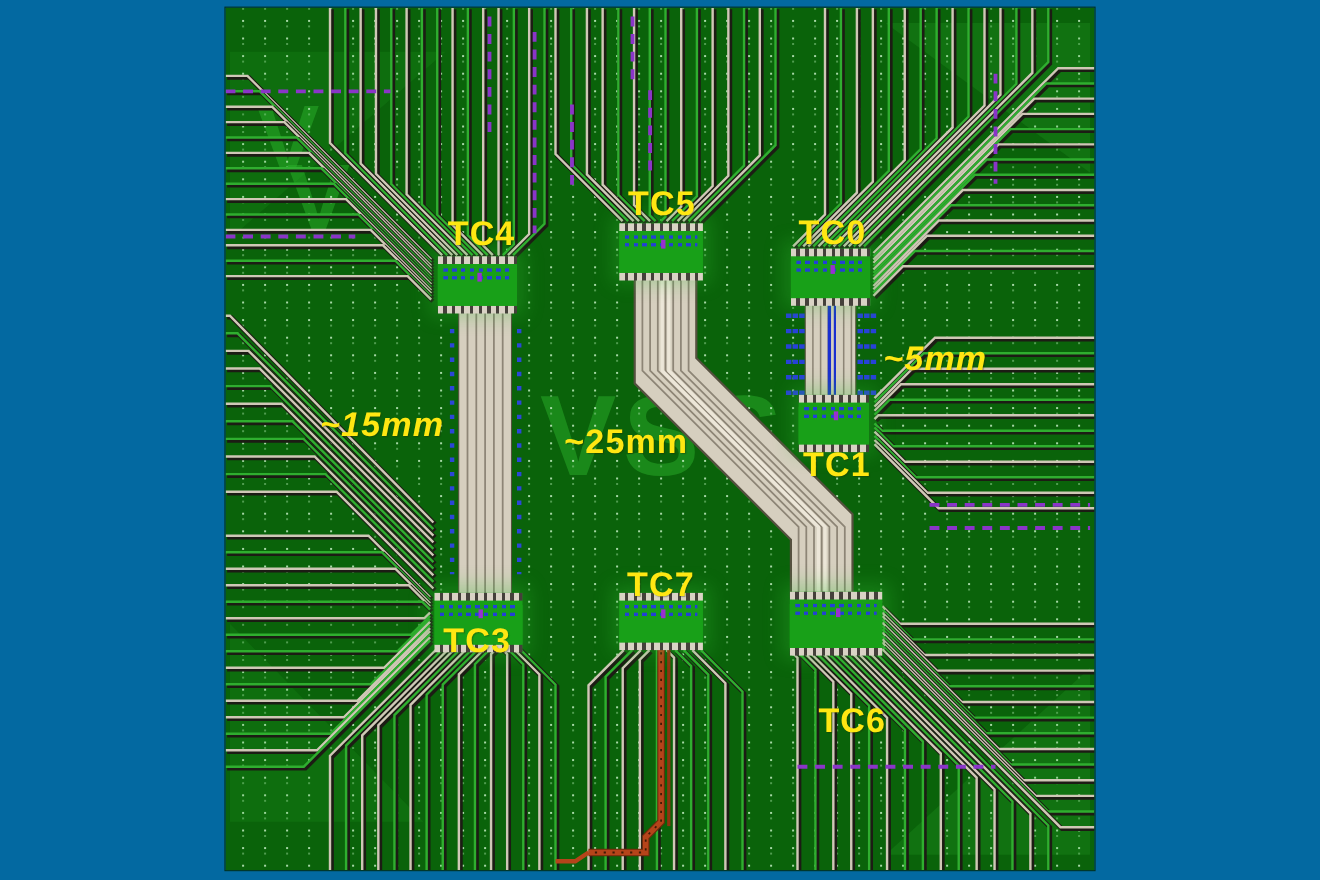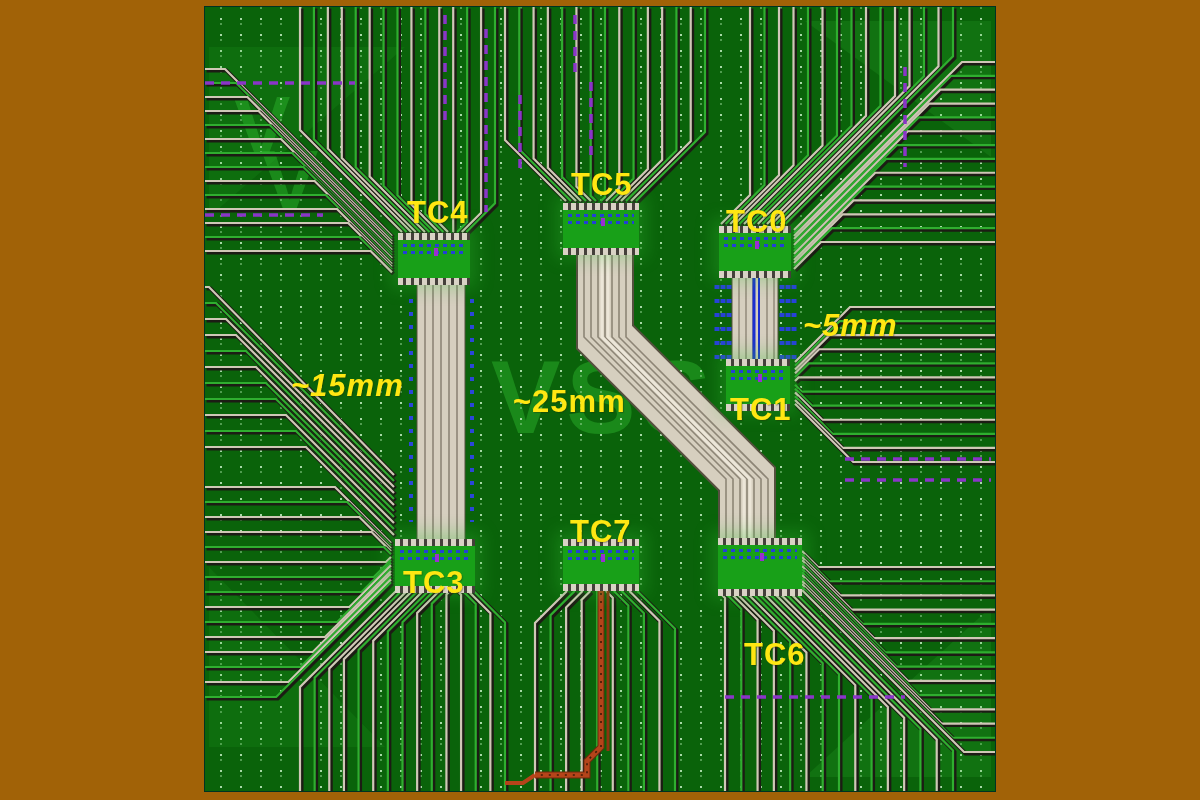--- a/index.html
+++ b/index.html
@@ -1,16 +1,16 @@
 <!DOCTYPE html>
 <html><head>
 <meta charset="utf-8">
 <style>
   html,body{margin:0;padding:0;background:#000;width:1200px;height:800px;overflow:hidden;}
-  #stage{position:relative;width:1200px;height:800px;background:#a16207;font-family:"Liberation Sans",sans-serif;}
+  #stage{position:relative;width:1200px;height:800px;background:#0369a1;font-family:"Liberation Sans",sans-serif;}
   #board{position:absolute;left:205px;top:7px;width:790px;height:784px;background:#0a630a;outline:1px solid #032; overflow:hidden;}
   #wmlayer{position:absolute;inset:0;z-index:1;}
   .wm{position:absolute;color:#2eb82e;opacity:.45;font-weight:bold;line-height:1;letter-spacing:6px;}
   #dotgrid{position:absolute;inset:0;z-index:2;
     background-image:
       radial-gradient(circle 1.6px, rgba(195,238,195,.85) 55%, rgba(0,0,0,0) 62%),
       radial-gradient(circle 1.5px, rgba(150,215,150,.5) 55%, rgba(0,0,0,0) 62%);
     background-size:20px 16px,20px 16px;
     background-position:6px 4px,6px 9px;}
   #traces{position:absolute;left:0;top:0;z-index:3;}
@@ -512,23 +512,23 @@
             <div class="brow"></div>
             <div class="brow"></div>
             <div class="ptick"></div>
           </div>
           <div class="pads"></div>
         </div>
       </div>
     <div id="labellayer">
         <div class="lbl" style="left: 202px; top: 190px;">TC4</div>
         <div class="lbl" style="left: 366px; top: 162px; text-align: right;">TC5</div>
-        <div class="lbl" style="left: 521px; top: 199px;">TC0</div>
+        <div class="lbl" style="left: 521px; top: 189px;">TC0</div>
         <div class="lbl" style="left: 598px; top: 303px; font-style: italic;">~5mm</div>
         <div class="lbl" style="left: 86px; top: 363px; font-style: italic;">~15mm</div>
         <div class="lbl" style="left: 308px; top: 379px;">~25mm</div>
-        <div class="lbl" style="left: 525px; top: 387px; text-align: center;">TC1</div>
+        <div class="lbl" style="left: 525px; top: 400px; text-align: center;">TC1</div>
         <div class="lbl" style="left: 365px; top: 509px;">TC7</div>
         <div class="lbl" style="left: 198px; top: 560px;">TC3</div>
         <div class="lbl" style="left: 539px; top: 608px; margin-top: 24px;">TC6</div>
       </div>
   </div>
 </div>
 
 </body></html>

